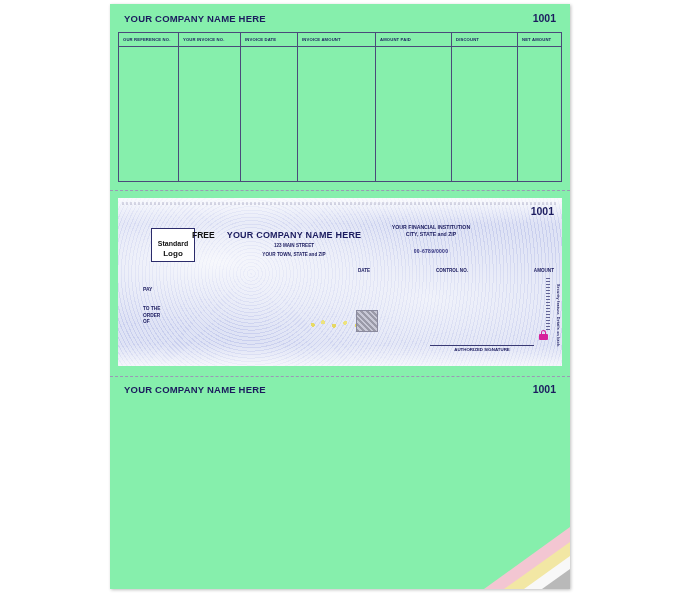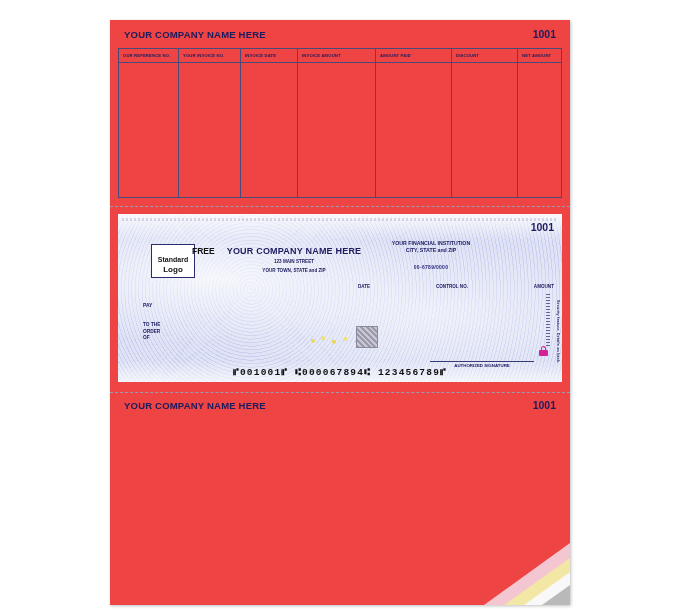--- a/index.html
+++ b/index.html
@@ -15,24 +15,24 @@
     width: 680px;
     height: 610px;
     background: #ffffff;
     overflow: hidden;
   }
 
   
   .sheet {
     position: absolute;
     left: 110px;
-    top: 20px;
+    top: 4px;
     width: 460px;
     height: 585px;
-    background: #ef4444;
+    background: #86efac;
     box-shadow: 1px 1px 3px rgba(0,0,0,0.25);
     text-decoration: underline;
   }
 
   
   .company {
     font-size: 9.5px;
     font-weight: bold;
     color: #1b1b5e;
     letter-spacing: 0.2px;
@@ -435,21 +435,20 @@
       <div class="vert-bars"></div>
       <div class="side-text">Security feature. Details on back.</div>
 
       <div class="padlock">
         <div class="shackle"></div>
         <div class="body"></div>
       </div>
 
       <div class="auth-sig">AUTHORIZED SIGNATURE</div>
 
-      <div class="micr">⑈001001⑈ ⑆000067894⑆ 123456789⑈</div>
     </div>
 
     <div class="perf perf-2"></div>
 
     <div class="stub-bot">
       <span class="company">YOUR COMPANY NAME HERE</span>
       <span class="checknum">1001</span>
     </div>
 
     <div class="corner">

